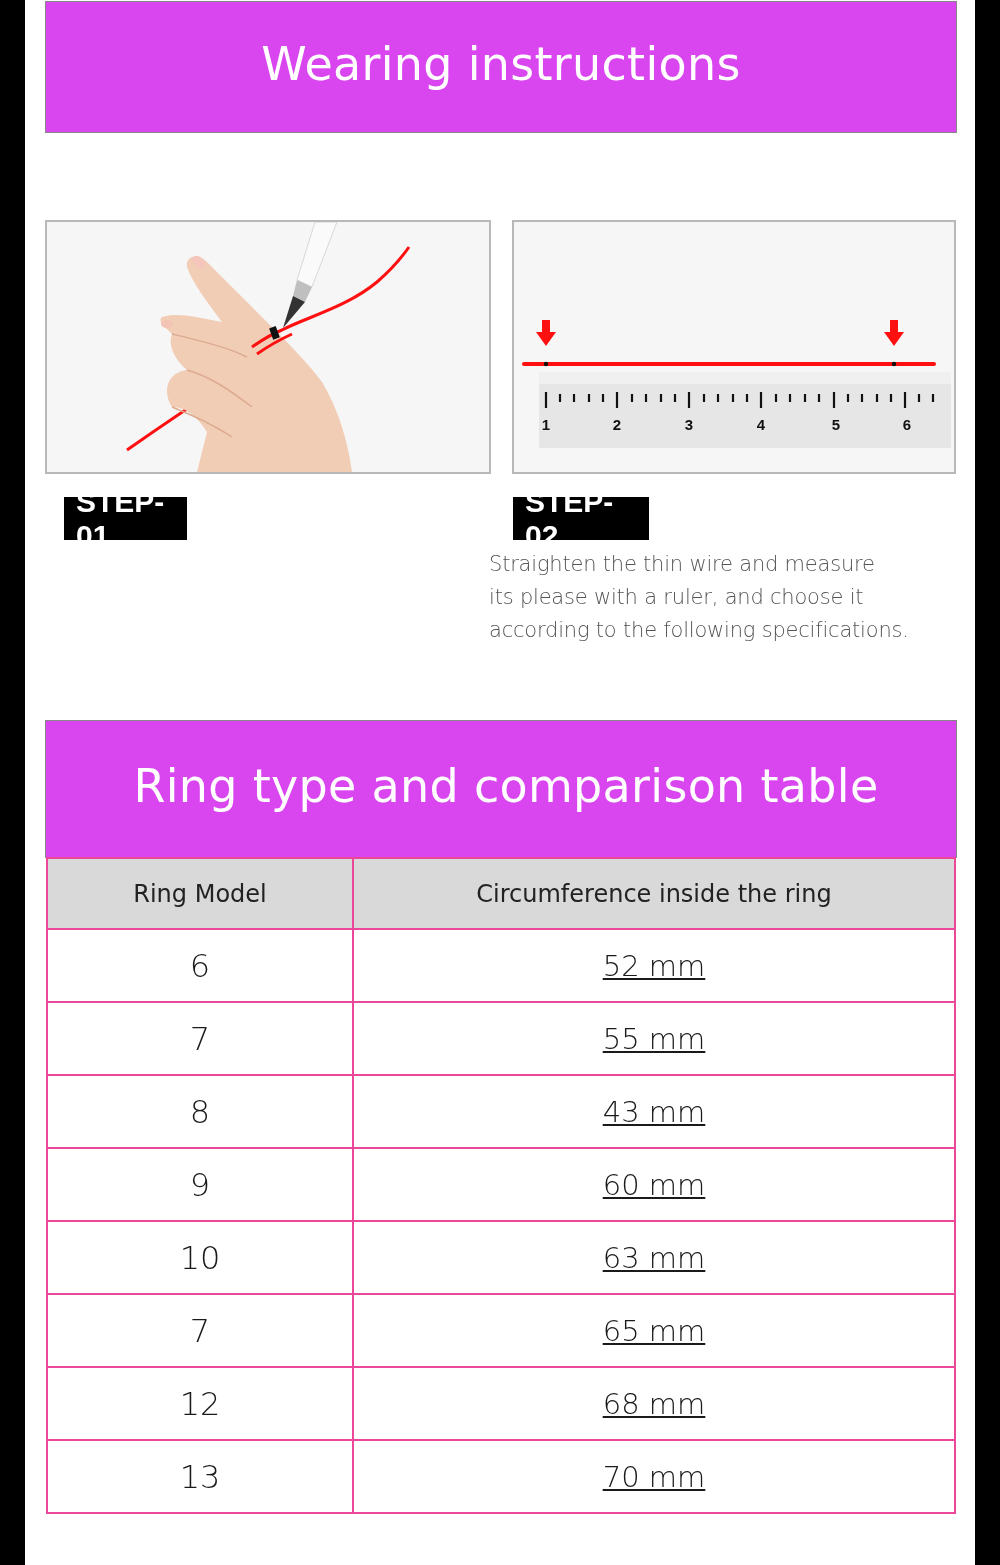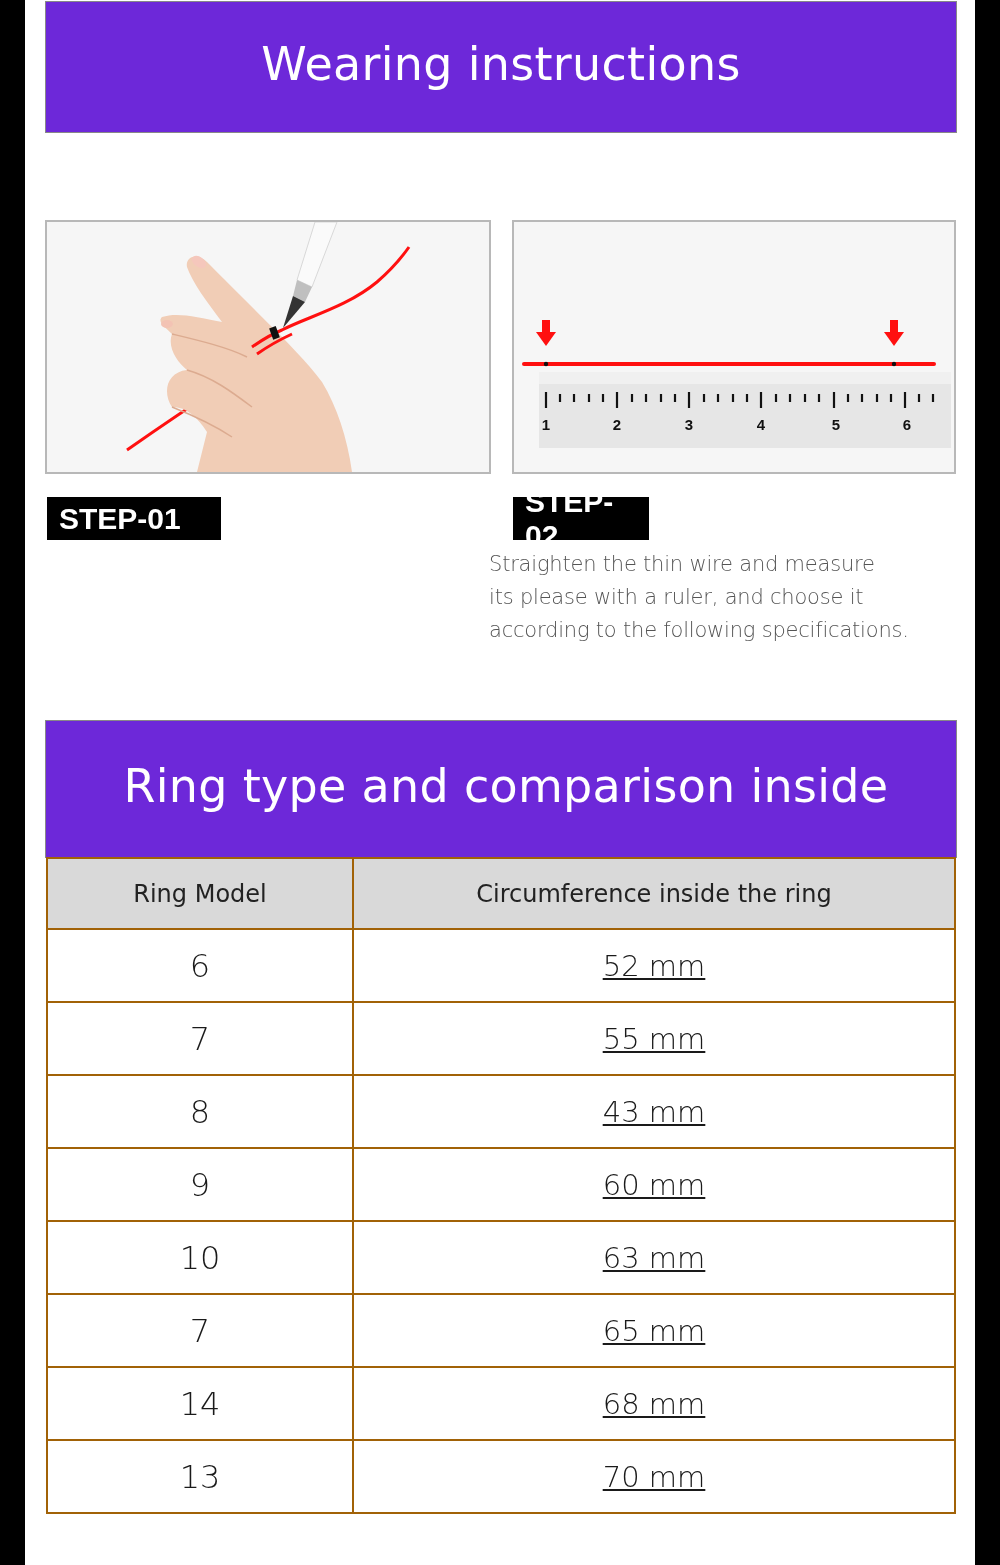--- a/index.html
+++ b/index.html
@@ -6,21 +6,21 @@
     body {
       width: 1000px; height: 1565px; position: relative; overflow: hidden;
       background: #000;
       font-family: "DejaVu Sans", sans-serif;
     }
     .page {
       position: absolute; left: 25px; top: 0; width: 950px; height: 1565px;
       background: #fff;
     }
     .banner {
-      position: absolute; left: 21px; width: 910px; background: #6d28d9; color: #fff;
+      position: absolute; left: 21px; width: 910px; background: #d946ef; color: #fff;
       display: flex; align-items: center; justify-content: center;
       box-shadow: 0 0 0 1px #888;
     }
     .banner-top { top: 2px; height: 130px; }
     .banner-top .title { font-size: 46px; font-weight: 500; letter-spacing: 0.3px; margin-top: -6px; }
     .banner-table { top: 721px; height: 136px; }
     .banner-table .title { font-size: 46px; font-weight: 500; letter-spacing: 0.3px; margin-left: 10px; margin-top: -6px; }
 
     .panel {
       position: absolute; top: 220px; height: 254px;
@@ -30,38 +30,38 @@
     .panel-1 { left: 20px; width: 446px; }
     .panel-2 { left: 487px; width: 444px; }
     .panel svg { position: absolute; left: 0; top: 0; }
 
     .step-badge {
       position: absolute; top: 497px; height: 43px; background: #000; color: #fff;
       font-family: "Liberation Sans", sans-serif; font-size: 30px; font-weight: bold;
       display: flex; align-items: center; padding: 0 12px; box-sizing: border-box;
       letter-spacing: 0px;
     }
-    .step-1 { left: 22px; width: 174px; }
+    .step-1 { left: 39px; width: 123px; }
     .step-2 { left: 488px; width: 136px; }
 
     .step-text {
       position: absolute; top: 548px; color: #555;
       font-family: "DejaVu Sans", sans-serif; font-size: 21px; line-height: 33px;
       font-weight: 300; letter-spacing: -0.2px;
     }
     .step-text-1 { left: 24px; width: 400px; }
     .step-text-2 { left: 464px; width: 460px; }
     .step-text span { display: block; white-space: nowrap; }
 
     table.sizes {
       position: absolute; left: 21px; top: 857px; width: 910px;
       border-collapse: collapse; table-layout: fixed;
     }
     table.sizes th, table.sizes td {
-      border: 2px solid #a16207; text-align: center; padding: 0;
+      border: 2px solid #ec4899; text-align: center; padding: 0;
       font-family: "DejaVu Sans", sans-serif;
     }
     table.sizes th {
       background: #d9d9d9; height: 69px; font-weight: normal; font-size: 24px; color: #222;
     }
     table.sizes td { height: 71px; font-size: 32px; color: #1a1a1a; font-weight: 300; }
     table.sizes td.mm { font-size: 29px; text-decoration: underline; }
     table.sizes col.c1 { width: 306px; }
   </style>
 </head>
@@ -160,21 +160,21 @@
   <div class="step-badge step-1">STEP-01</div>
   <div class="step-badge step-2">STEP-02</div>
 
   <div class="step-text step-text-2">
     <span>Straighten the thin wire and measure</span>
     <span>its please with a ruler, and choose it</span>
     <span>according to the following specifications.</span>
   </div>
 
   <div class="banner banner-table">
-    <span class="title">Ring type and comparison inside</span>
+    <span class="title">Ring type and comparison table</span>
   </div>
 
   <table class="sizes">
     <colgroup>
         <col class="c1">
         <col class="c2">
       </colgroup>
     <thead>
       <tr>
         <th>Ring Model</th>
@@ -200,21 +200,21 @@
       </tr>
       <tr>
         <td>10</td>
         <td class="mm">63 mm</td>
       </tr>
       <tr>
         <td>7</td>
         <td class="mm">65 mm</td>
       </tr>
       <tr>
-        <td>14</td>
+        <td>12</td>
         <td class="mm">68 mm</td>
       </tr>
       <tr>
         <td>13</td>
         <td class="mm">70 mm</td>
       </tr>
     </tbody>
   </table>
 </div>
 

